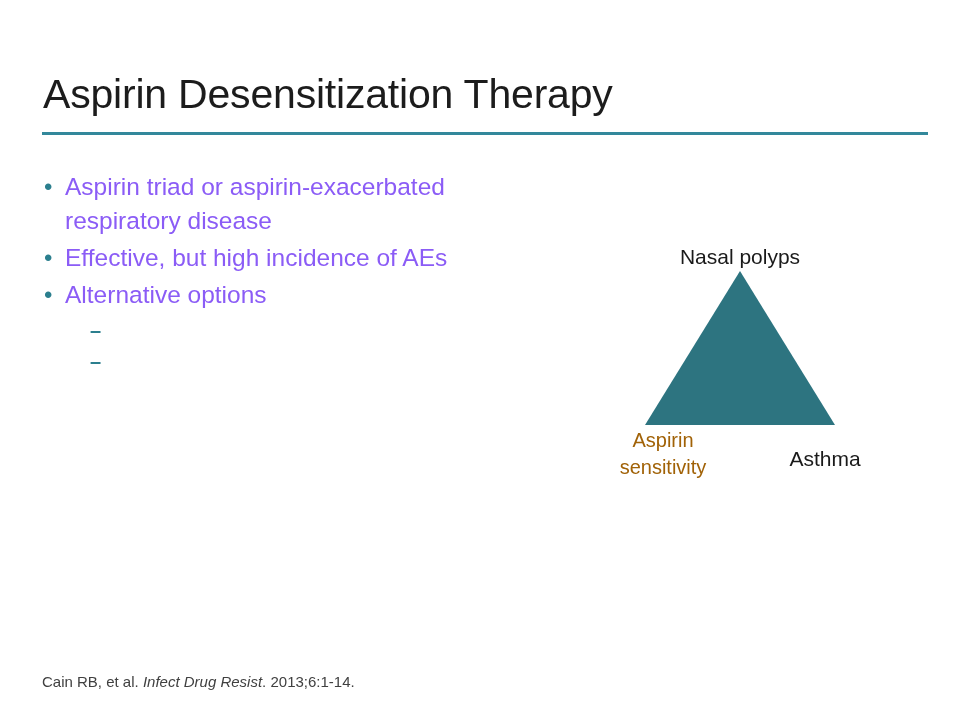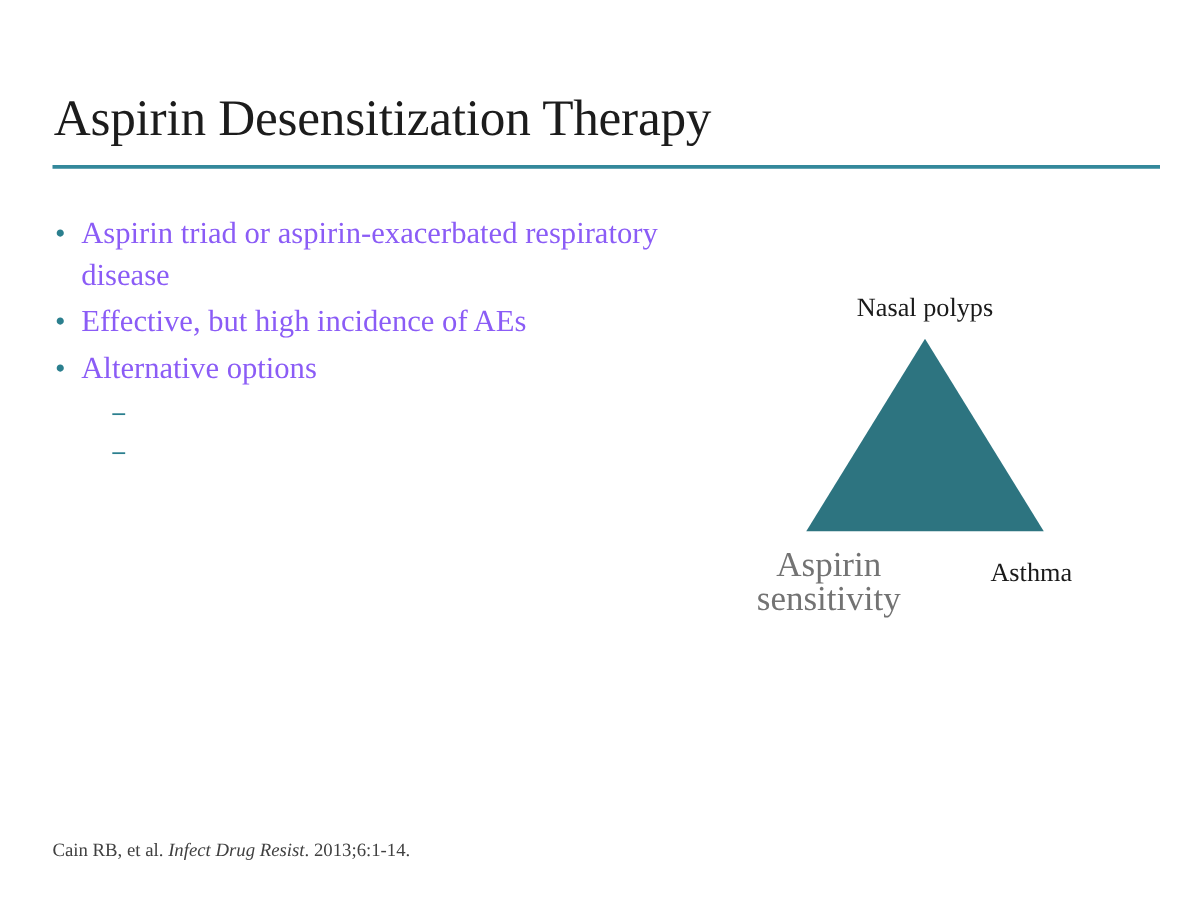--- a/index.html
+++ b/index.html
@@ -7,21 +7,21 @@
     margin: 0;
     padding: 0;
     background: #ffffff;
   }
   #slide {
     position: relative;
     width: 960px;
     height: 720px;
     background: #ffffff;
     overflow: hidden;
-    font-family: Liberation Serif, serif;
+    font-family: Liberation Sans, sans-serif;
     -webkit-font-smoothing: antialiased;
   }
 
   
   #slide-title {
     position: absolute;
     left: 43px;
     top: 70px;
     width: 870px;
     font-size: 41px;
@@ -104,46 +104,46 @@
     top: 5px;
     width: 320px;
     text-align: center;
     font-size: 25px;
     line-height: 32px;
     color: #1c1c1c;
   }
   #label-top {
     position: absolute;
     left: 0;
-    top: 68px;
+    top: 78px;
     width: 320px;
     text-align: center;
     font-size: 21px;
     line-height: 27px;
     color: #1a1a1a;
   }
   #triangle-wrap {
     position: absolute;
     left: 0;
     top: 100px;
     width: 320px;
     height: 165px;
   }
   #triangle-wrap svg {
     display: block;
   }
   #label-left {
     position: absolute;
     left: 8px;
-    top: 274px;
+    top: 262px;
     width: 150px;
     text-align: center;
-    font-size: 28px;
+    font-size: 20px;
     line-height: 27px;
-    color: #737373;
+    color: #a16207;
   }
   #label-right {
     position: absolute;
     left: 175px;
     top: 280px;
     width: 140px;
     text-align: center;
     font-size: 21px;
     line-height: 27px;
     color: #1a1a1a;

